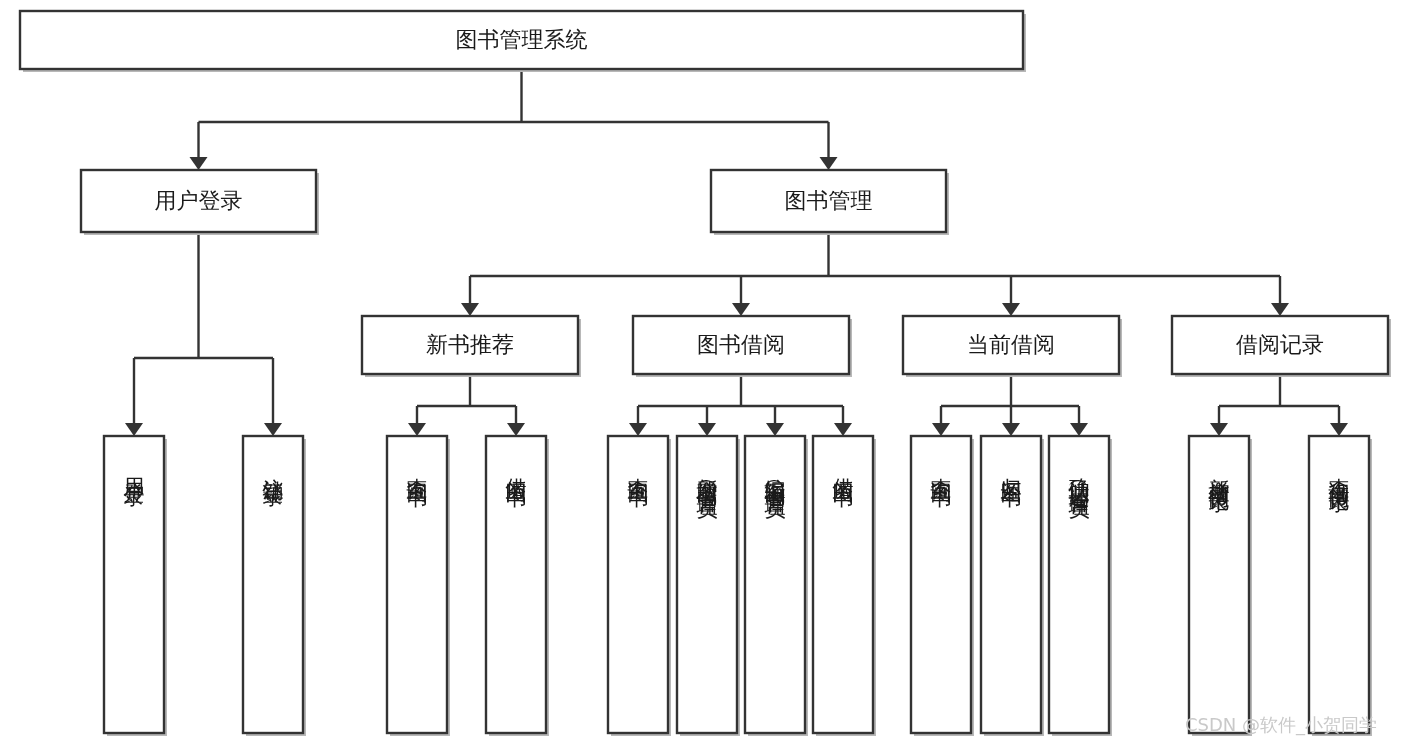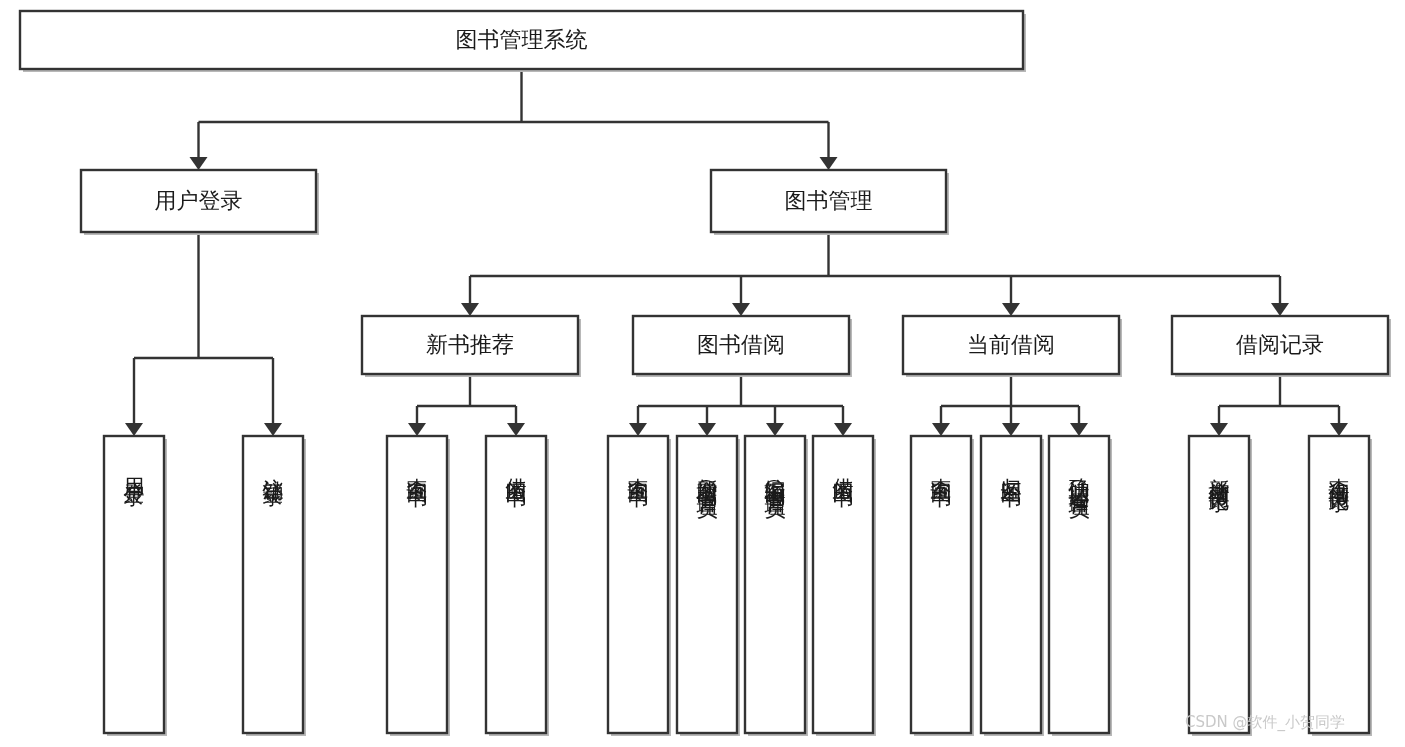--- a/index.html
+++ b/index.html
@@ -58,21 +58,21 @@
     fill: #1a1a1a;
     writing-mode: vertical-rl;
     text-orientation: upright;
     glyph-orientation-vertical: 0;
     letter-spacing: 3px;
     dominant-baseline: central;
   }
   .watermark {
     position: absolute;
     font-family: "DejaVu Sans", "Liberation Sans", sans-serif;
-    font-size: 15px;
+    font-size: 18px;
     color: #c9c9c9;
     white-space: nowrap;
     left: 1185px;
     top: 713px;
     pointer-events: none;
     text-align: center;
   }
 </style>
 </head>
 <body>

